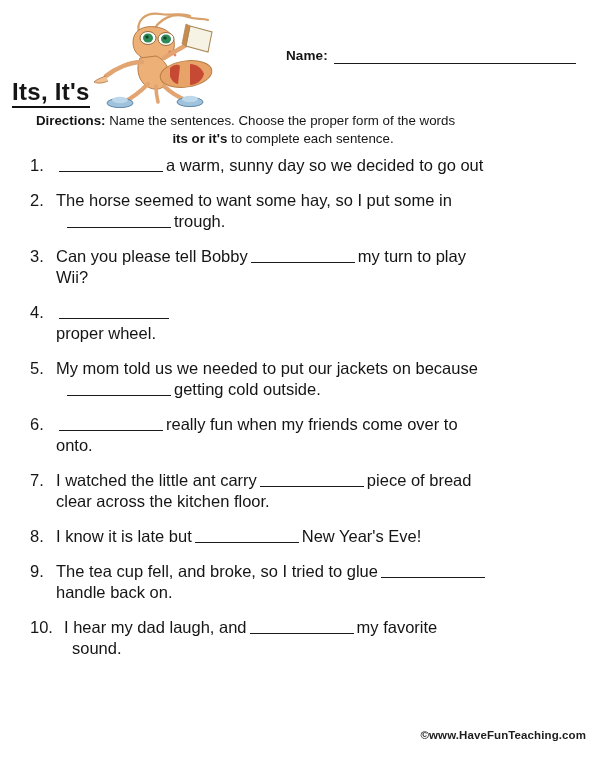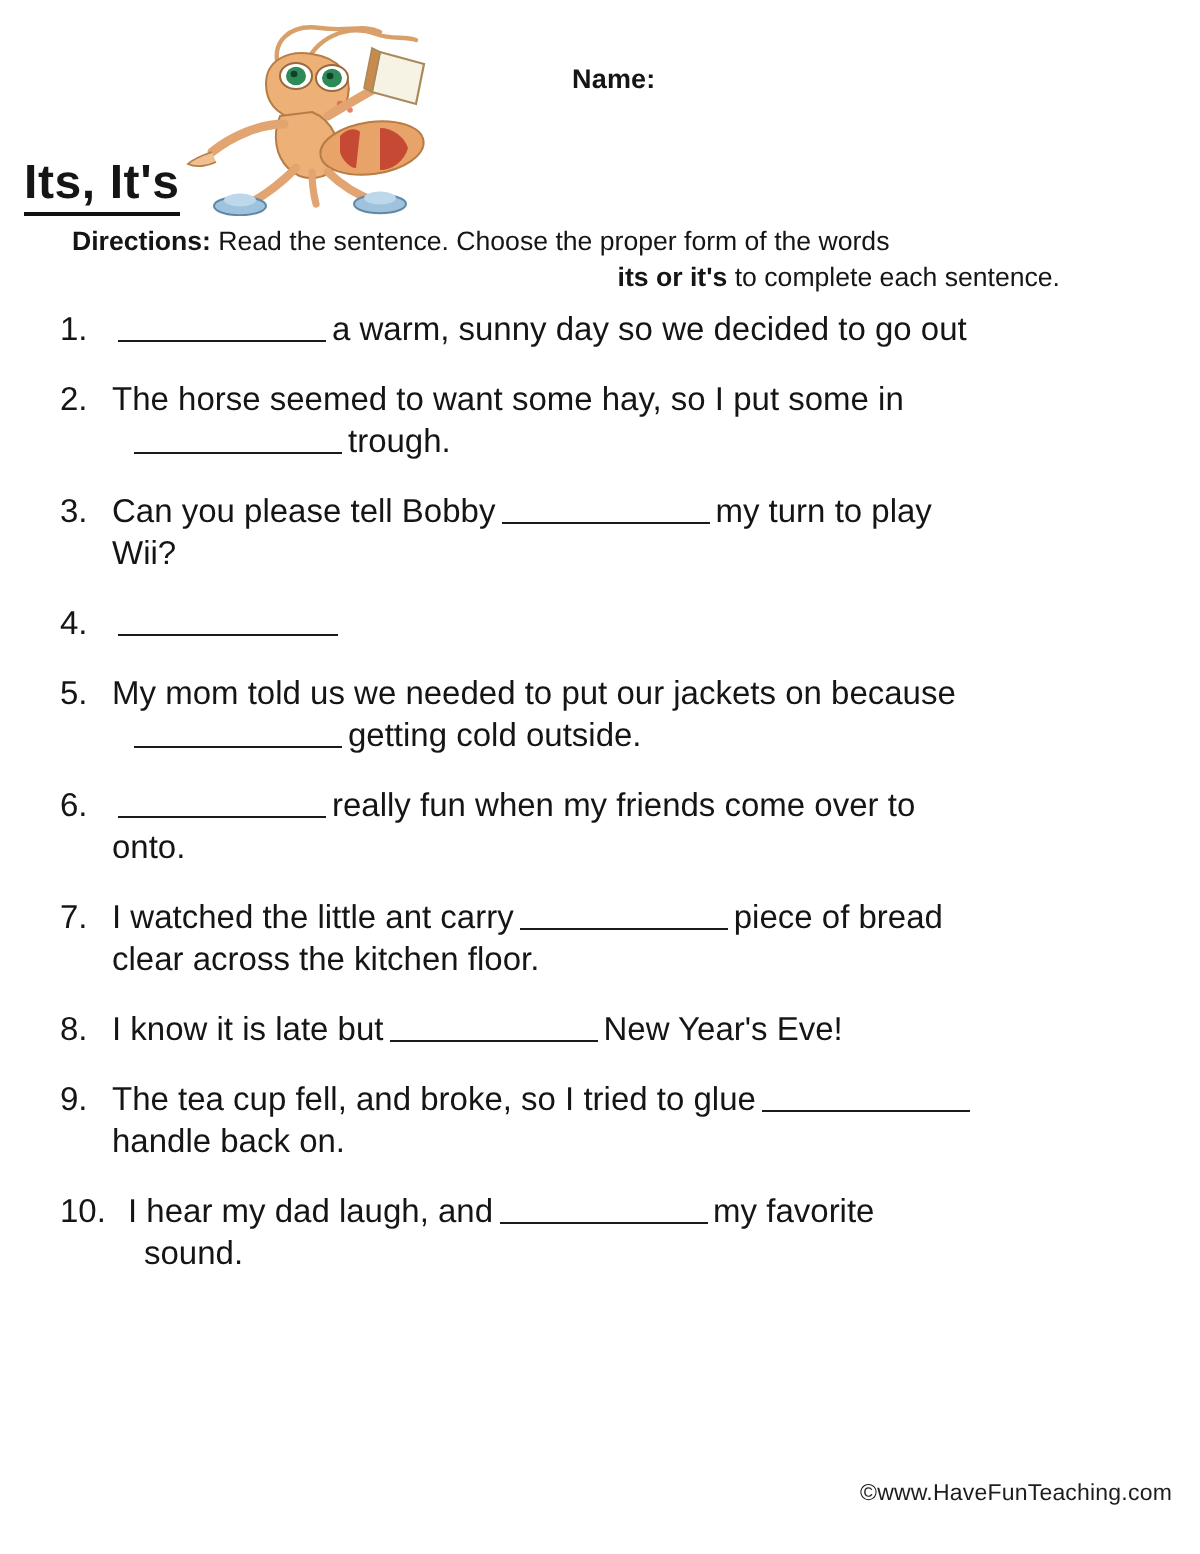--- a/index.html
+++ b/index.html
@@ -27,25 +27,24 @@
     left: 78px;
     top: 6px;
     width: 150px;
     height: 102px;
   }
   .mascot svg { display: block; }
 
   .name-row {
     position: absolute;
     left: 286px;
-    top: 32px;
+    top: 48px;
     display: flex;
-    align-items: flex-start;
+    align-items: flex-end;
     width: 290px;
-    flex-direction: column;
   }
   .name-label {
     font-size: 13.5px;
     font-weight: 600;
     letter-spacing: .1px;
     white-space: nowrap;
     padding-bottom: 1px;
   }
   .name-rule {
     flex: 1;
@@ -71,21 +70,21 @@
   }
 
   
   .directions {
     margin: 0;
     padding: 0 30px 0 36px;
     font-size: 13.3px;
     line-height: 18px;
   }
   .directions .line1 { text-align: left; }
-  .directions .line2 { text-align: right; padding-right: 40px; }
+  .directions .line2 { text-align: center; padding-right: 40px; }
   .directions b { font-weight: bold; }
 
   
   .questions {
     margin-top: 7px;
     padding: 0 22px 0 30px;
   }
   .q {
     display: flex;
     align-items: flex-start;
@@ -114,24 +113,25 @@
     margin: 0 3px -1px 3px;
     vertical-align: baseline;
   }
   .blank.w1 { width: 104px; }
   .blank.w2 { width: 110px; }
 
   
   .footer {
     position: absolute;
     right: 14px;
-    bottom: 24px;
+    bottom: 36px;
     font-size: 11.5px;
     letter-spacing: .1px;
     color: #1d1d1d;
+    font-weight: bold;
   }
 </style>
 </head>
 <body>
 
 <div class="header">
 
   <div class="mascot">
     <svg viewBox="0 0 150 102" width="150" height="102" xmlns="http://www.w3.org/2000/svg">
 
@@ -179,21 +179,21 @@
     <span class="name-rule"></span>
   </div>
 
   <div class="title">
     <span>Its, It's</span>
   </div>
 
 </div>
 
 <div class="directions">
-  <div class="line1"><b>Directions:</b><span> Read the sentence. Choose the proper form of the words</span></div>
+  <div class="line1"><b>Directions:</b><span> Name the sentences. Choose the proper form of the words</span></div>
   <div class="line2"><b>its or it's</b><span> to complete each sentence.</span></div>
 </div>
 
 <div class="questions">
 
   <div class="q">
     <span class="q-num">1.</span>
     <span class="q-body">
       <span class="ln"><span class="blank w1"></span><span>a warm, sunny day so we decided to go out</span></span>
     </span>
@@ -212,20 +212,21 @@
     <span class="q-body">
       <span class="ln"><span>Can you please tell Bobby</span><span class="blank w1"></span><span>my turn to play</span></span>
       <span class="ln">Wii?</span>
     </span>
   </div>
 
   <div class="q">
     <span class="q-num">4.</span>
     <span class="q-body">
       <span class="ln"><span class="blank w2"></span></span>
+      <span class="ln">proper wheel.</span>
     </span>
   </div>
 
   <div class="q">
     <span class="q-num">5.</span>
     <span class="q-body">
       <span class="ln">My mom told us we needed to put our jackets on because</span>
       <span class="ln indent"><span class="blank w1"></span><span>getting cold outside.</span></span>
     </span>
   </div>

